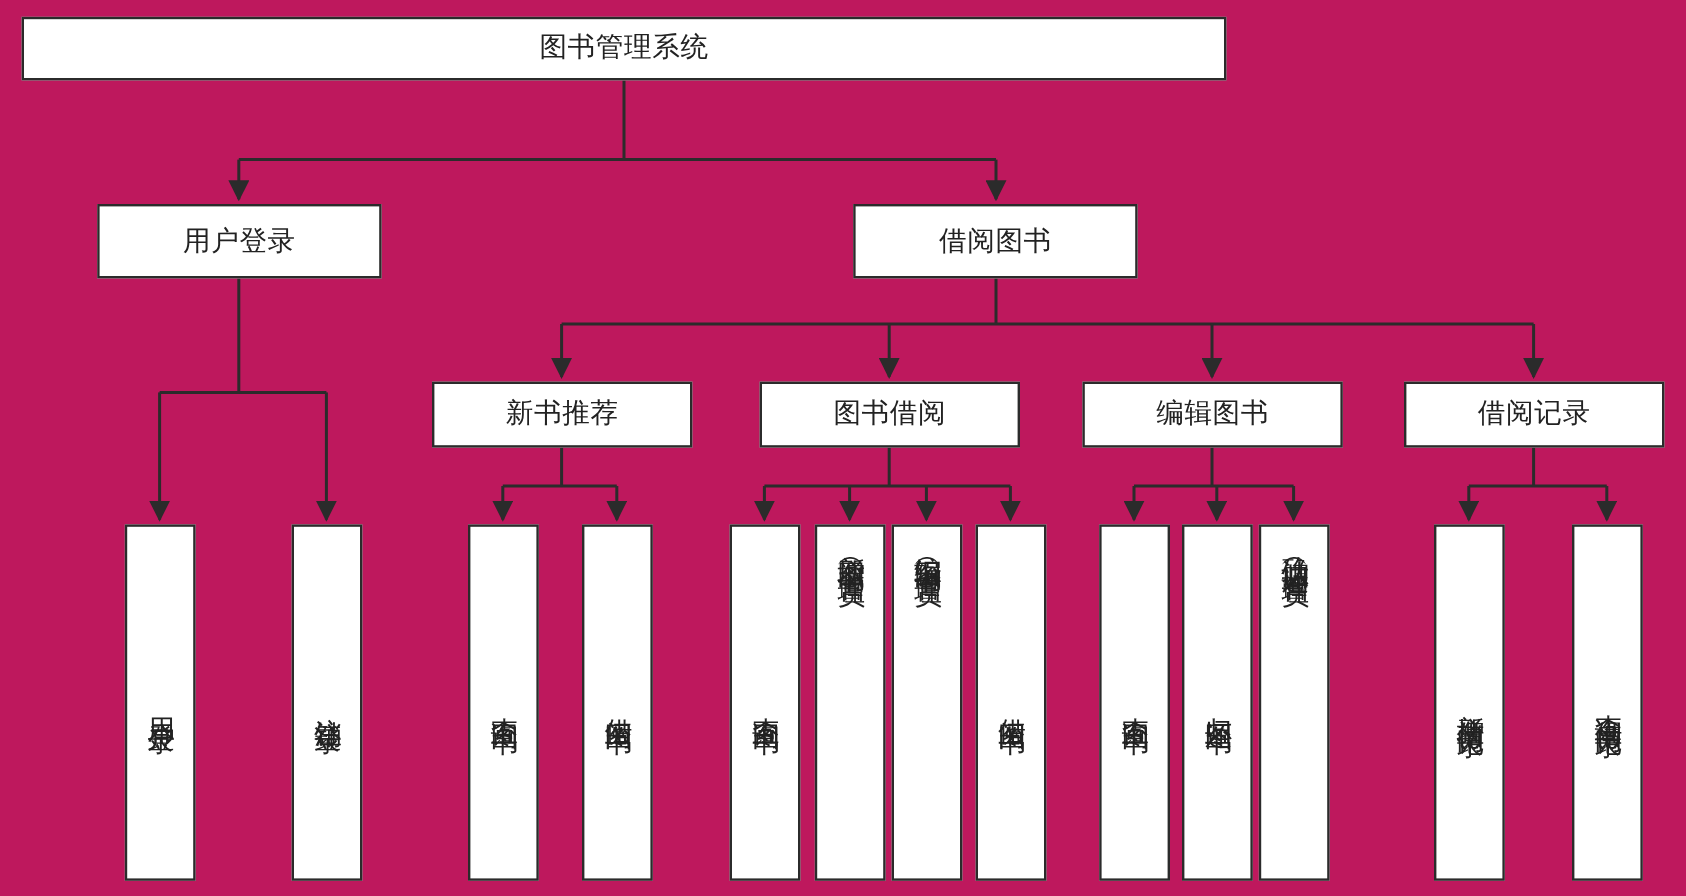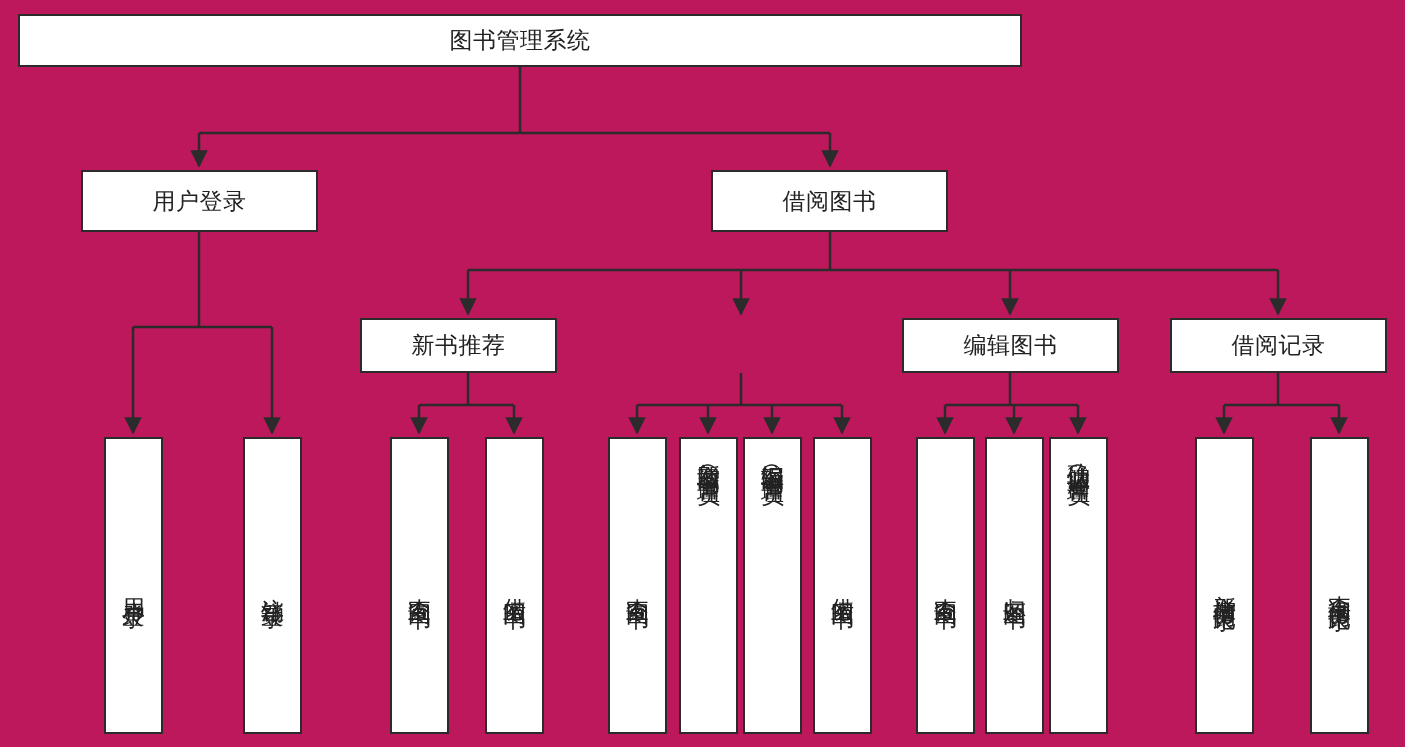--- a/index.html
+++ b/index.html
@@ -132,22 +132,25 @@
     <span class="node-label">图书管理系统</span>
   </div>
 
   <div class="node" style="left:81px; top:170px; width:237px; height:62px;">
     <span class="node-label">用户登录</span>
   </div>
   <div class="node" style="left:711px; top:170px; width:237px; height:62px;">
     <span class="node-label">借阅图书</span>
   </div>
 
-  <div class="node" style="left:360px; top:318px; width:197px; height:55px;">
+  <div class="node" style="left:360px; top:318px; width:217px; height:55px;">
     <span class="node-label">新书推荐</span>
+  </div>
+  <div class="node" style="left:633px; top:318px; width:217px; height:55px;">
+    <span class="node-label">图书借阅</span>
   </div>
   <div class="node" style="left:902px; top:318px; width:217px; height:55px;">
     <span class="node-label">编辑图书</span>
   </div>
   <div class="node" style="left:1170px; top:318px; width:217px; height:55px;">
     <span class="node-label">借阅记录</span>
   </div>
 
   <div class="node leaf centered" style="left:104px; top:437px; width:59px; height:297px;">
     <span class="node-label">用户登录</span>

